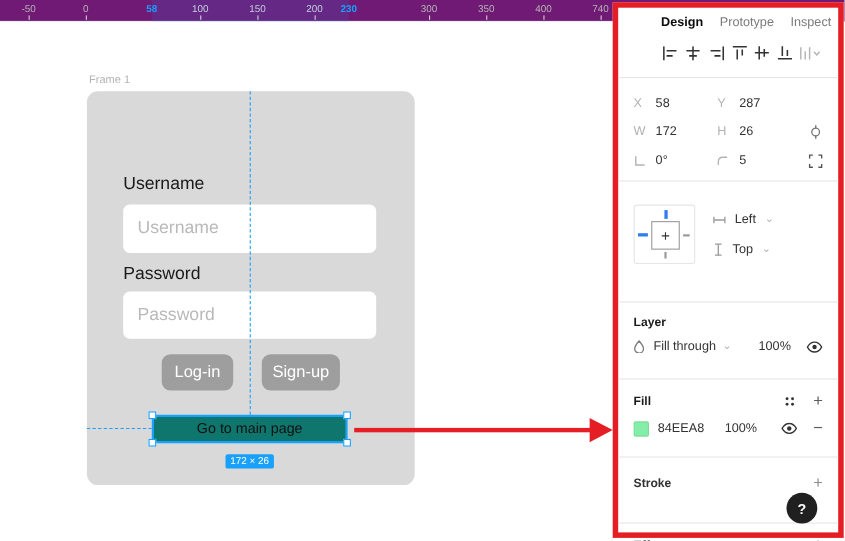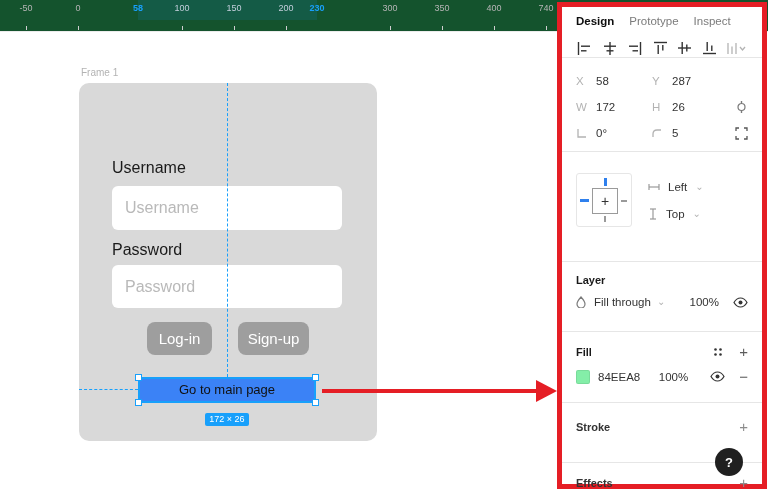--- a/index.html
+++ b/index.html
@@ -1,21 +1,21 @@
 <!DOCTYPE html>
 <html><head>
 <meta charset="utf-8">
 <style>
   * { margin:0; padding:0; box-sizing:border-box; }
   html,body { background:#fff; }
   body { font-family:"Liberation Sans","DejaVu Sans",sans-serif; }
   #screen { position:relative; width:768px; height:492px; background:#fff; overflow:hidden; }
 
   
-  #ruler { position:absolute; left:0; top:0; width:768px; height:32px; background:#14532d;
+  #ruler { position:absolute; left:0; top:0; width:768px; height:20px; background:#701a75;
            border-bottom:1px solid #ececec; z-index:2; }
   .ruler-highlight { position:absolute; left:138px; top:0; width:179px; height:20px;
                      background:rgba(24,160,251,0.12); }
   .tick-label { position:absolute; top:3px; transform:translateX(-50%); font-size:9px; color:#b5b5b5; }
   .tick-label.blue { color:#18A0FB; font-weight:bold; }
   .tick-label.faded { color:#c3cfdc; }
   .tick-mark { position:absolute; bottom:1px; width:1px; height:4px; background:#cfcfcf; }
 
   
   #frame-label { position:absolute; left:81px; top:67px; font-size:10px; color:#b3b3b3; z-index:1; }
@@ -26,21 +26,21 @@
   #form-title { width:100%; text-align:center; line-height:65px; font-size:26px; font-weight:bold;
                 color:#fff; letter-spacing:3px; font-family:"DejaVu Sans",sans-serif; }
   .field-label { position:absolute; left:33px; font-size:16px; color:#1a1a1a; }
   .text-input { position:absolute; left:33px; width:230px; background:#fff; border-radius:6px; }
   .placeholder { padding-left:13px; font-size:16px; color:#b9b9b9; }
   .gray-btn { position:absolute; top:239px; height:33px; background:#9e9e9e; border-radius:8px;
               color:#fff; font-size:15px; text-align:center; line-height:33px; }
 
   
   #goto-btn { position:absolute; left:59px; top:294px; width:178px; height:26px;
-              background:#3b82f6; border:2px solid #18A0FB; border-radius:2px;
+              background:#0f766e; border:2px solid #18A0FB; border-radius:2px;
               text-align:center; font-size:13px; color:#111; line-height:22px; z-index:3; }
   .handle { position:absolute; width:7px; height:7px; background:#fff; border:1.5px solid #18A0FB; z-index:4; }
   .h-tl { left:-5px; top:-5px; } .h-tr { right:-5px; top:-5px; }
   .h-bl { left:-5px; bottom:-5px; } .h-br { right:-5px; bottom:-5px; }
 
   #v-guide { position:absolute; left:148px; top:0; height:294px; width:0;
              border-left:1px dashed #18A0FB; z-index:2; }
   #h-guide { position:absolute; left:0; top:306px; width:59px; height:0;
              border-top:1px dashed #18A0FB; z-index:2; }
   #size-badge { position:absolute; left:126px; top:330px; width:44px; height:13px;
@@ -52,21 +52,21 @@
                     background:#E51E25; z-index:4; }
   #red-arrow-head { position:absolute; left:536px; top:380px; width:0; height:0;
                     border-top:11px solid transparent; border-bottom:11px solid transparent;
                     border-left:21px solid #E51E25; z-index:4; }
 
   
   #panel { position:absolute; left:557px; top:2px; width:210px; height:487px;
            background:#fff; border:5px solid #E51E25; z-index:5; }
   #panel .inner { position:relative; width:200px; height:477px; font-size:11.5px; color:#333; }
   .sec { border-bottom:1px solid #e6e6e6; }
-  #sec-tabs { height:51px; }
+  #sec-tabs { height:64px;padding-left:25px; }
   #tabs { display:flex; gap:15px; padding:8px 14px 0 14px; }
   .tab { color:#7b7b7b; cursor:default; }
   .tab.active { color:#0d0d0d; font-weight:bold; }
   #align-row { display:flex; justify-content:space-between; align-items:center; padding:14px 15px 0 15px; }
   .aicon { display:inline-flex; }
   .aicon svg { display:block; }
 
   #sec-coords { padding:10px 14px 6px 14px; height:94px; }
   .prop-row { display:flex; align-items:center; height:26px; }
   .prop-cell { display:flex; align-items:center; width:76px; }

